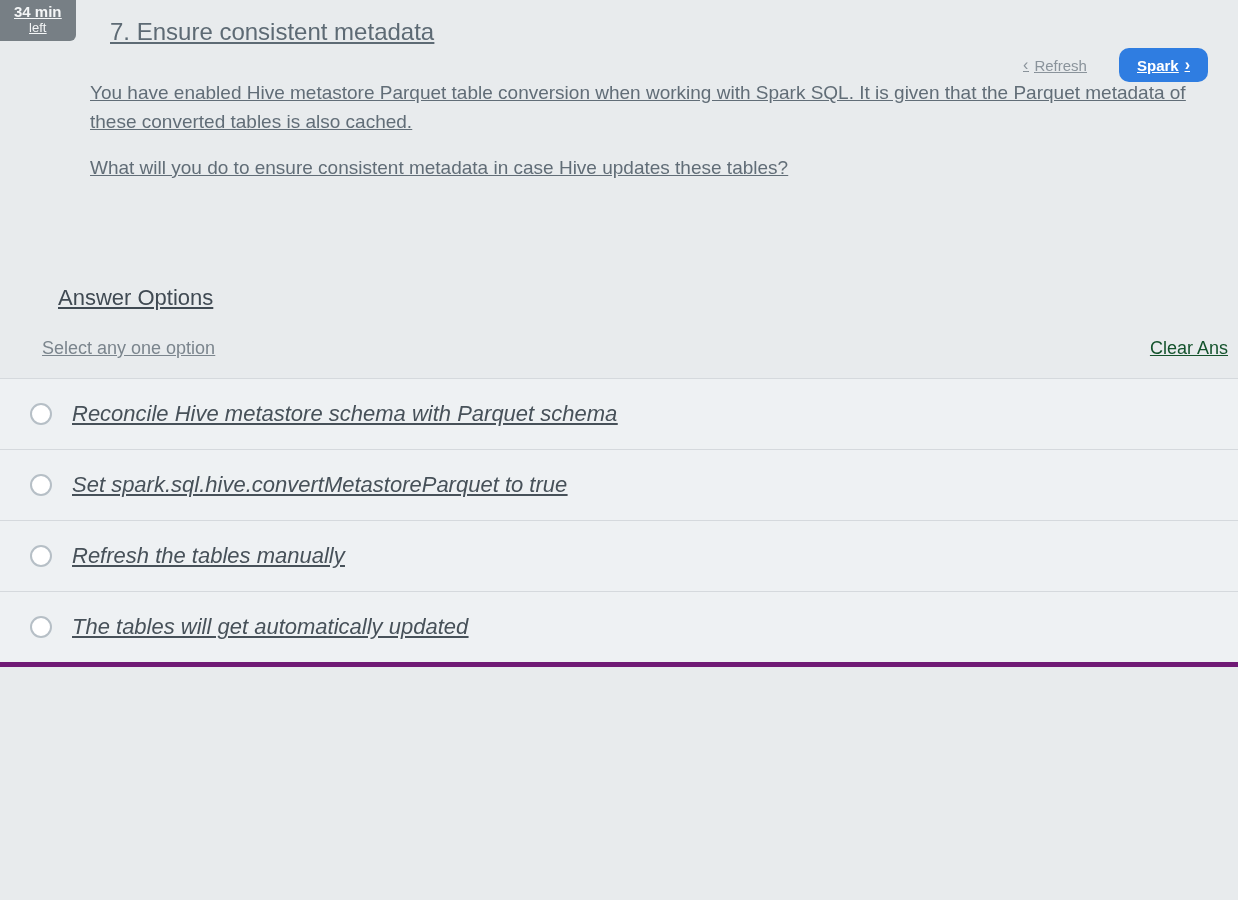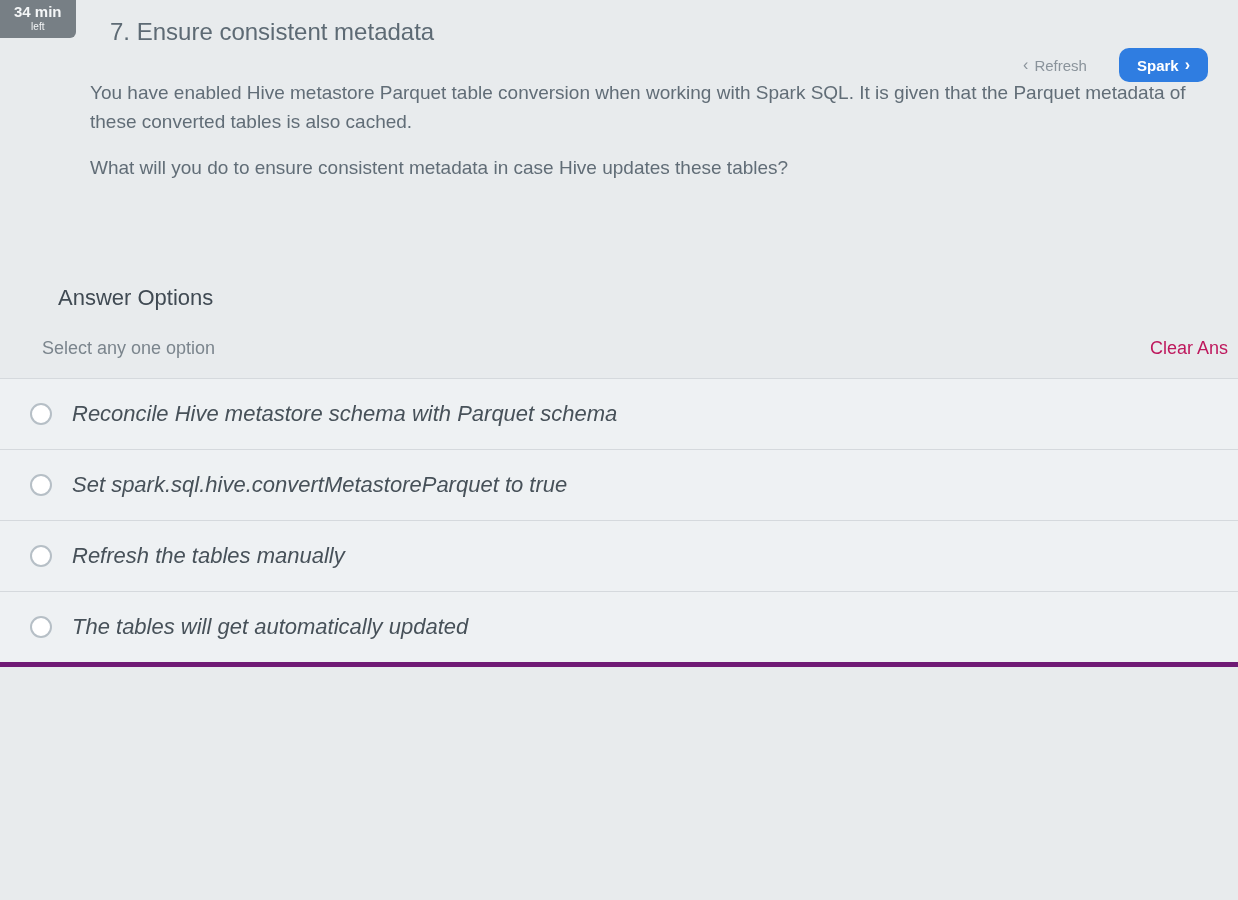--- a/index.html
+++ b/index.html
@@ -1,29 +1,29 @@
 <!DOCTYPE html>
 <html><head>
 <meta charset="utf-8">
 <style>
-  * { box-sizing: border-box; margin: 0; padding: 0; }
+  * { box-sizing: border-box; margin: 0; padding: 0; text-decoration: underline; }
   html, body { width: 1238px; height: 900px; font-family: -apple-system, "Segoe UI", Arial, sans-serif; background: #e8ebed; color: #3a4550; overflow: hidden; }
   .page { position: relative; width: 100%; height: 100%; }
 
   .timer-badge {
     position: absolute; top: 0; left: 0;
     background: #777f85; color: #f4f6f7;
     padding: 4px 14px 6px 14px;
     font-size: 15px; line-height: 1.1;
     border-radius: 0 0 6px 0;
     text-align: center;
     min-width: 72px;
   }
   .timer-badge .t-line1 { font-weight: 600; }
-  .timer-badge .t-line2 { font-size: 10px; }
+  .timer-badge .t-line2 { font-size: 13px; }
 
   .header-row {
     position: absolute; top: 18px; left: 110px; right: 30px;
     display: flex; align-items: flex-start; justify-content: space-between;
   }
   .question-title { font-size: 24px; color: #5d6a74; font-weight: 400; }
 
   .nav-buttons { display: flex; gap: 14px; align-items: center; margin-top: 30px; }
   .btn { font-size: 15px; border-radius: 8px; cursor: pointer; border: none; padding: 8px 18px; display: inline-flex; align-items: center; gap: 6px; }
   .btn-prev { background: transparent; color: #8a939b; }
@@ -40,21 +40,21 @@
     position: absolute; top: 285px; left: 58px;
     font-size: 22px; color: #404a53; font-weight: 500;
   }
 
   .select-row {
     position: absolute; top: 338px; left: 42px; right: 0;
     display: flex; align-items: center; justify-content: space-between;
     font-size: 18px; color: #7b858d;
     padding-right: 10px;
   }
-  .clear-link { color: #be185d; cursor: pointer; }
+  .clear-link { color: #14532d; cursor: pointer; }
 
   .options { position: absolute; top: 378px; left: 0; right: 0; border-radius: 31px; }
   .option {
     display: flex; align-items: center; gap: 20px;
     padding: 22px 0 22px 30px;
     border-top: 1px solid #d5d9dd;
     background: #eef1f3;
     font-size: 22px; font-style: italic; color: #475159;
     cursor: pointer;
   }

